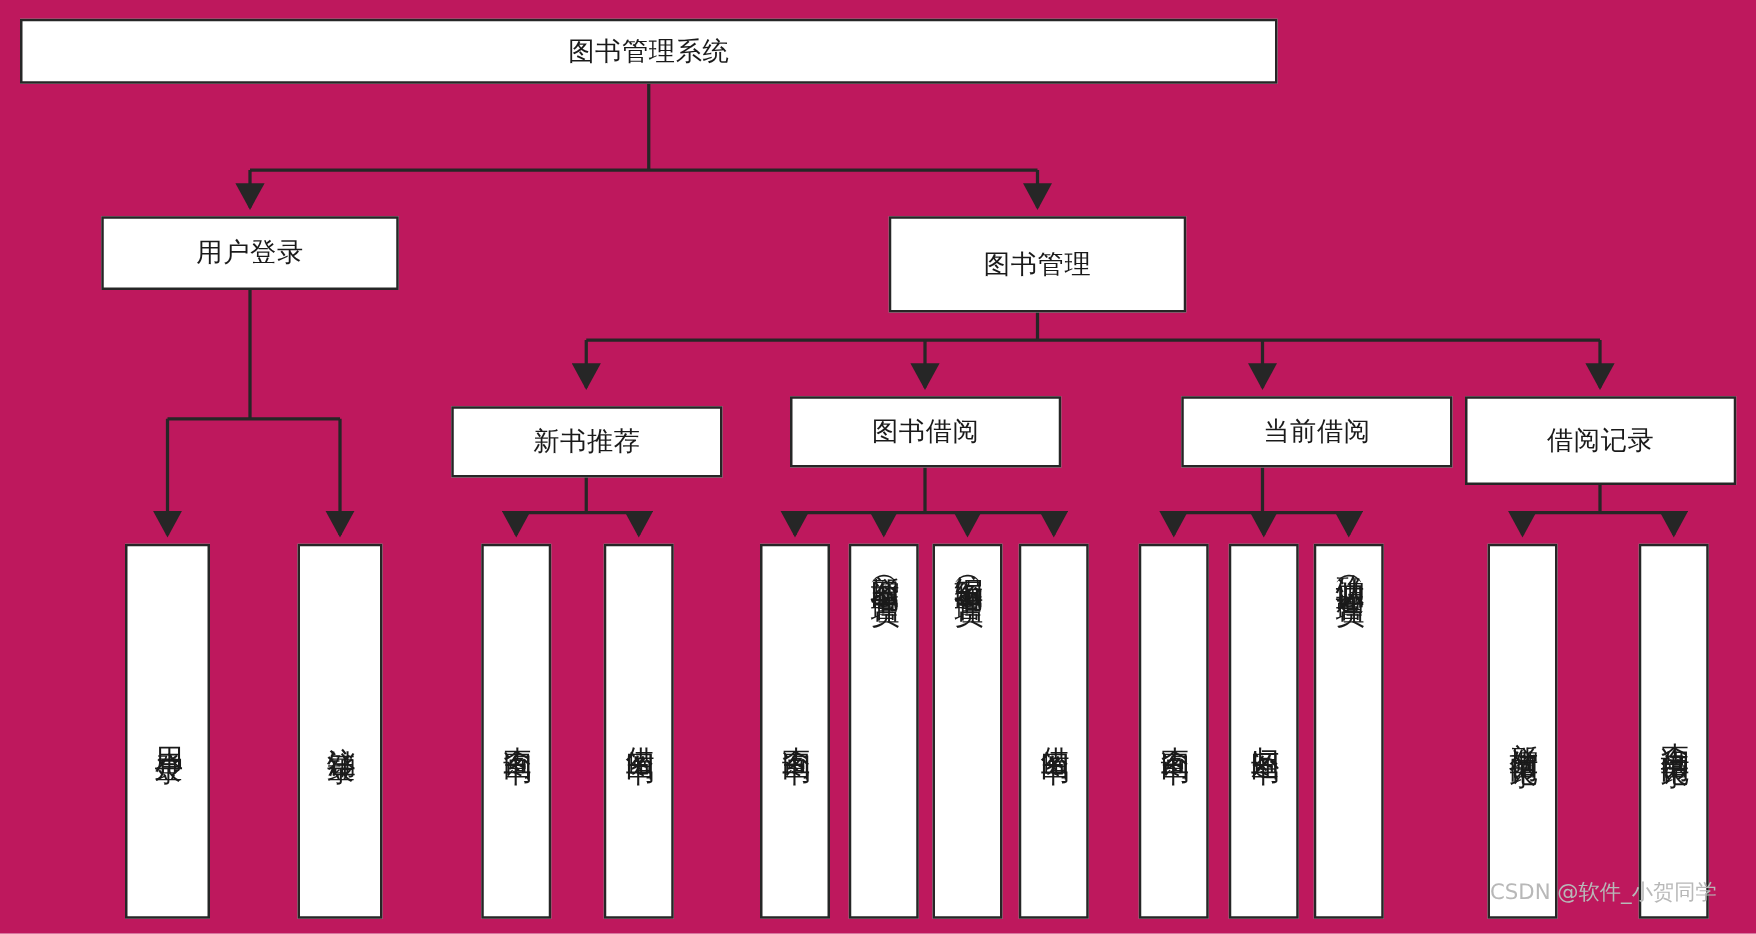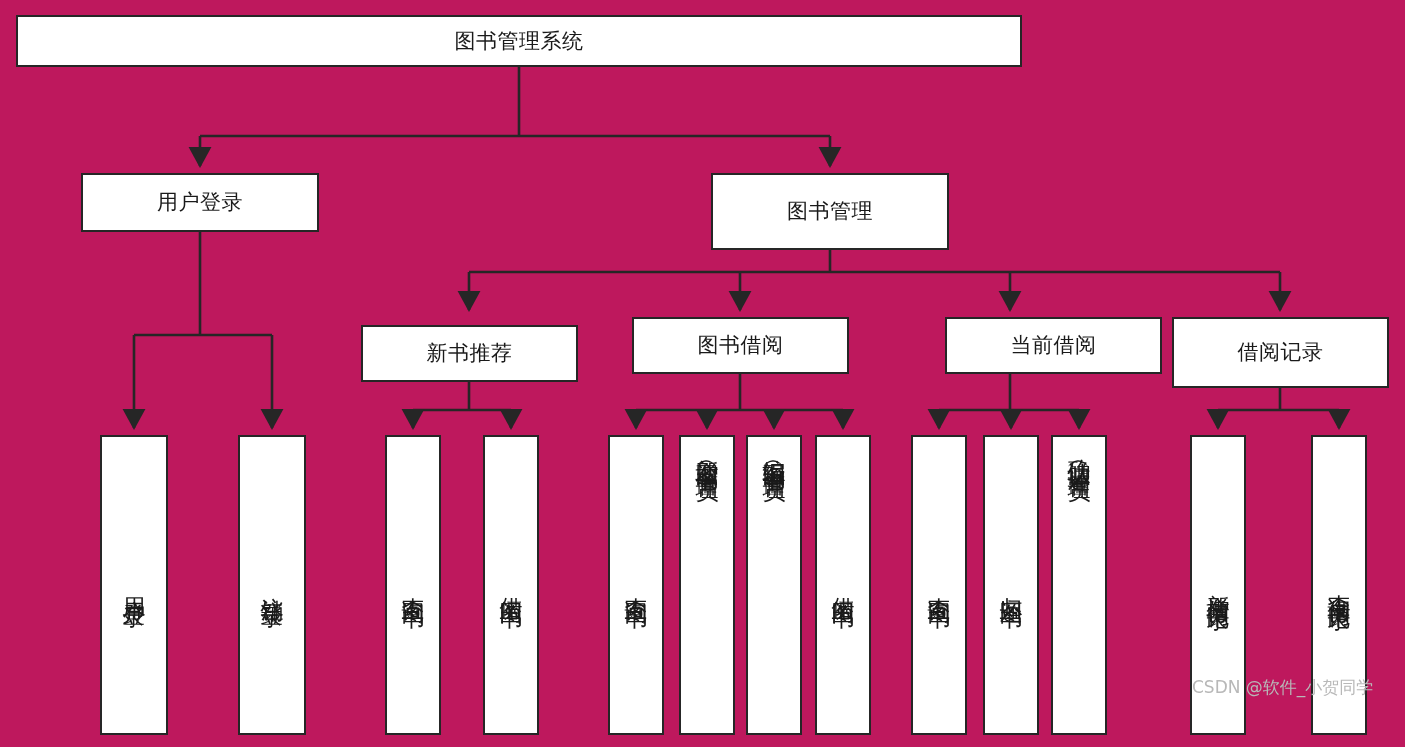--- a/index.html
+++ b/index.html
@@ -187,14 +187,14 @@
   <div class="node v" style="left: 1051px; top: 435px; width: 56px; height: 300px; border-color: rgb(38, 38, 38); color: rgb(26, 26, 26);">
     <span class="lbl">确认归还（管理员）</span>
   </div>
   <div class="node v mid" style="left: 1190px; top: 435px; width: 56px; height: 300px; border-color: rgb(38, 38, 38); color: rgb(26, 26, 26);">
     <span class="lbl">新增借阅记录</span>
   </div>
   <div class="node v mid" style="left: 1311px; top: 435px; width: 56px; height: 300px; border-color: rgb(38, 38, 38); color: rgb(26, 26, 26);">
     <span class="lbl">查询借阅记录</span>
   </div>
 
-  <div class="watermark" style="left: 1192px; top: 676px; color: rgb(184, 184, 184);">CSDN @软件_小贺同学</div>
+  <div class="watermark" style="left: 1192px; top: 702px; color: rgb(184, 184, 184);">CSDN @软件_小贺同学</div>
 </div>
 
 </body></html>

